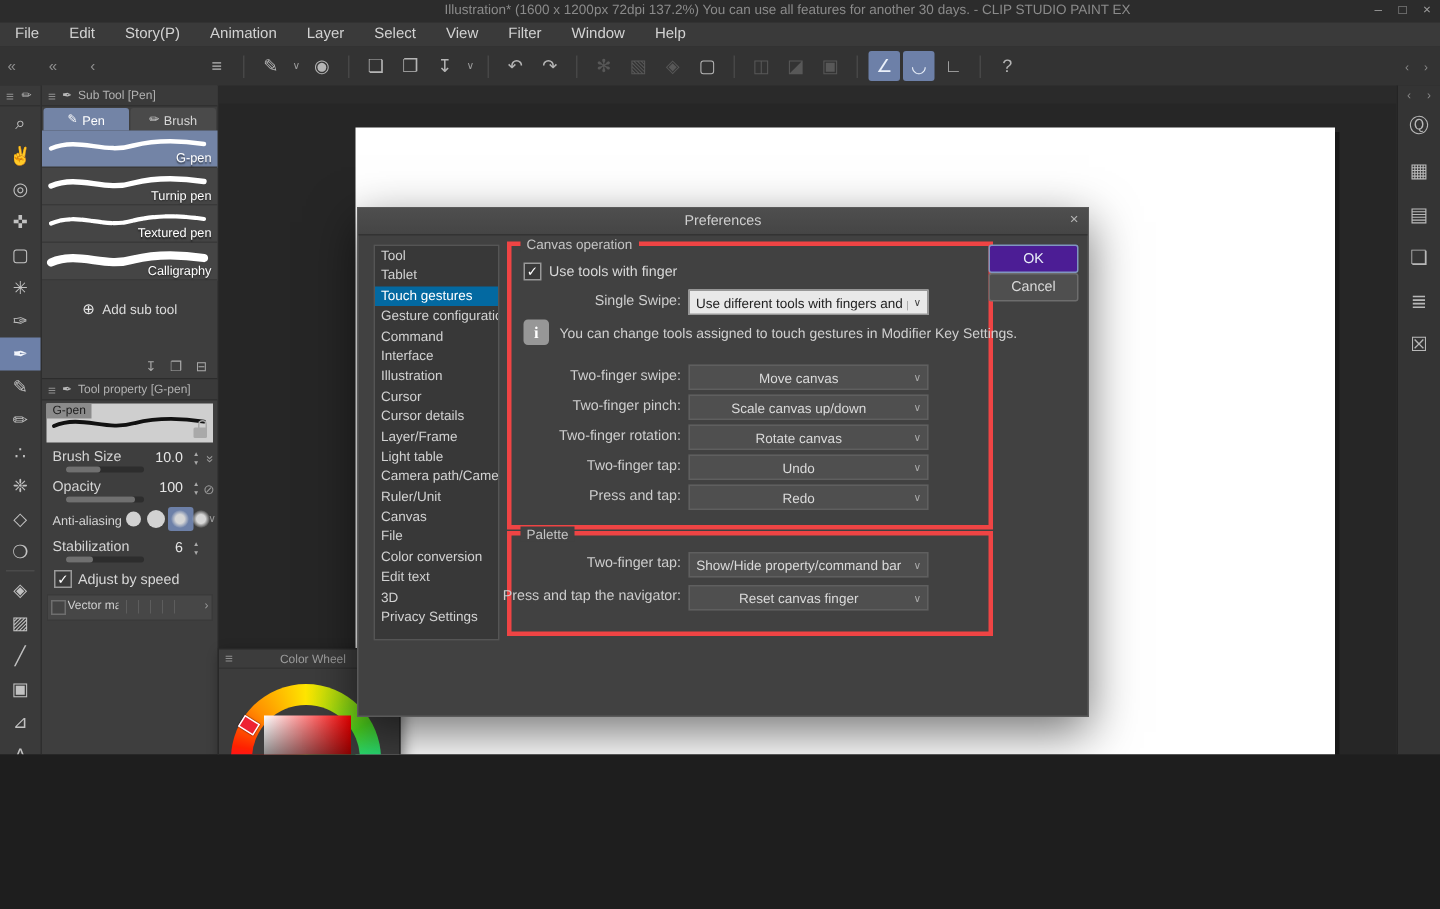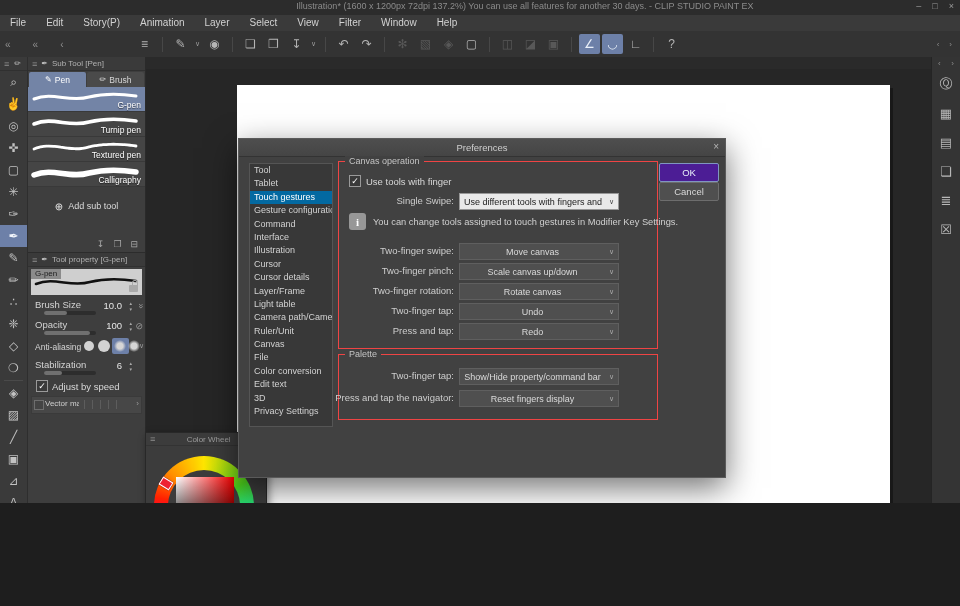--- a/index.html
+++ b/index.html
@@ -103,21 +103,21 @@
   .right-sidebar{position:absolute;right:0;top:57px;width:28px;height:549px;background:#343434;border-left:1px solid #242424}
   .rs-chev{display:flex;justify-content:space-between;padding:2px 6px 0;font-size:8px;color:#8a8a8a}
   .rs-i{width:28px;height:26px;display:flex;align-items:center;justify-content:center;font-size:13px;color:#b8b8b8;margin-top:3px}
   
   .dialog{position:absolute;left:238px;top:138px;width:486px;height:338px;background:#414141;border:1px solid #5a5a5a;box-shadow:0 10px 30px rgba(0,0,0,.55);z-index:10}
   .dlg-title{position:relative;height:17px;background:linear-gradient(#4e4e4e,#454545);border-bottom:1px solid #333;display:flex;align-items:center;justify-content:center;font-size:9.5px;color:#cfcfcf}
   .dlg-close{position:absolute;right:6px;top:2px;font-size:10px;color:#b5b5b5}
   .dlg-list{position:absolute;left:10px;top:24px;width:82px;height:262px;background:#383838;border:1px solid #555;overflow:hidden}
   .dlg-item{height:13.4px;line-height:13.4px;padding-left:4px;font-size:9px;color:#d2d2d2;white-space:nowrap}
   .dlg-item.sel{background:#0369a1;color:#fff}
-  .fieldset{position:absolute;border:1px solid #ef4444}
+  .fieldset{position:absolute;border:3px solid #ef4444}
   .fs-legend{position:absolute;top:-6px;left:6px;background:#414141;padding:0 4px;font-size:9px;color:#c4c4c4}
   .fs1{left:99px;top:22px;width:318px;height:186px}
   .fs2{left:99px;top:215px;width:318px;height:64px}
   .co-label{position:absolute;left:10px;width:205px;text-align:right;font-size:9.5px;color:#cdcdcd}
   .dd{position:absolute;left:220px;width:158px;height:15px;background:#4f4f4f;border:1px solid #5f5f5f;display:flex;align-items:center}
   .dd-val{flex:1;text-align:center;font-size:9px;color:#dadada;white-space:nowrap;overflow:hidden}
   .dd-chev{width:13px;text-align:center;font-size:7px;color:#a8a8a8}
   .dd.light{background:#e9e9e9;border:1px solid #979797}
   .dd.light .dd-val{color:#222;text-align:left;padding-left:4px}
   .dd.light .dd-chev{color:#444}
@@ -468,21 +468,21 @@
     <div class="fieldset fs2">
       <span class="fs-legend">Palette</span>
     </div>
     <span class="co-label" style="top:231px">Two-finger tap:</span>
     <div class="dd" style="top:229px">
       <span class="dd-val">Show/Hide property/command bar</span>
       <span class="dd-chev">∨</span>
     </div>
     <span class="co-label" style="top:253px">Press and tap the navigator:</span>
     <div class="dd" style="top:251px">
-      <span class="dd-val">Reset fingers display</span>
+      <span class="dd-val">Reset canvas finger</span>
       <span class="dd-chev">∨</span>
     </div>
 
     <div class="btn btn-ok">OK</div>
     <div class="btn btn-cancel">Cancel</div>
   </div>
 
 </div>
 
 </body></html>

